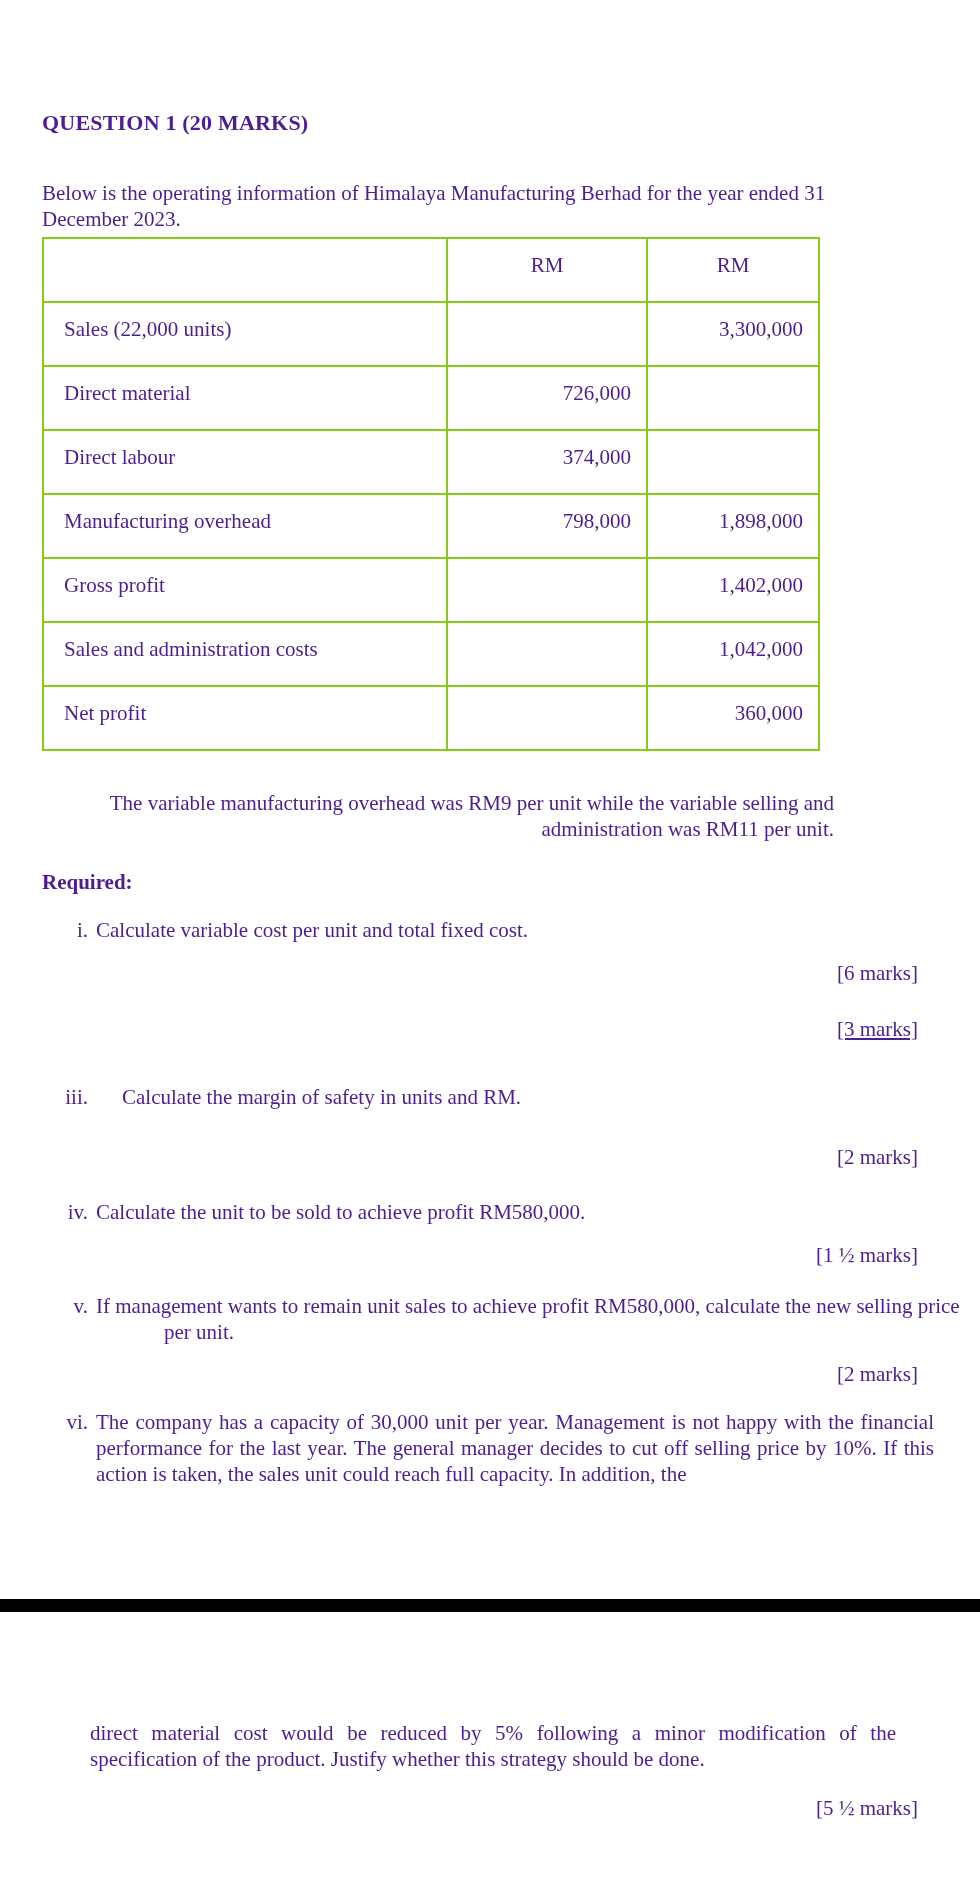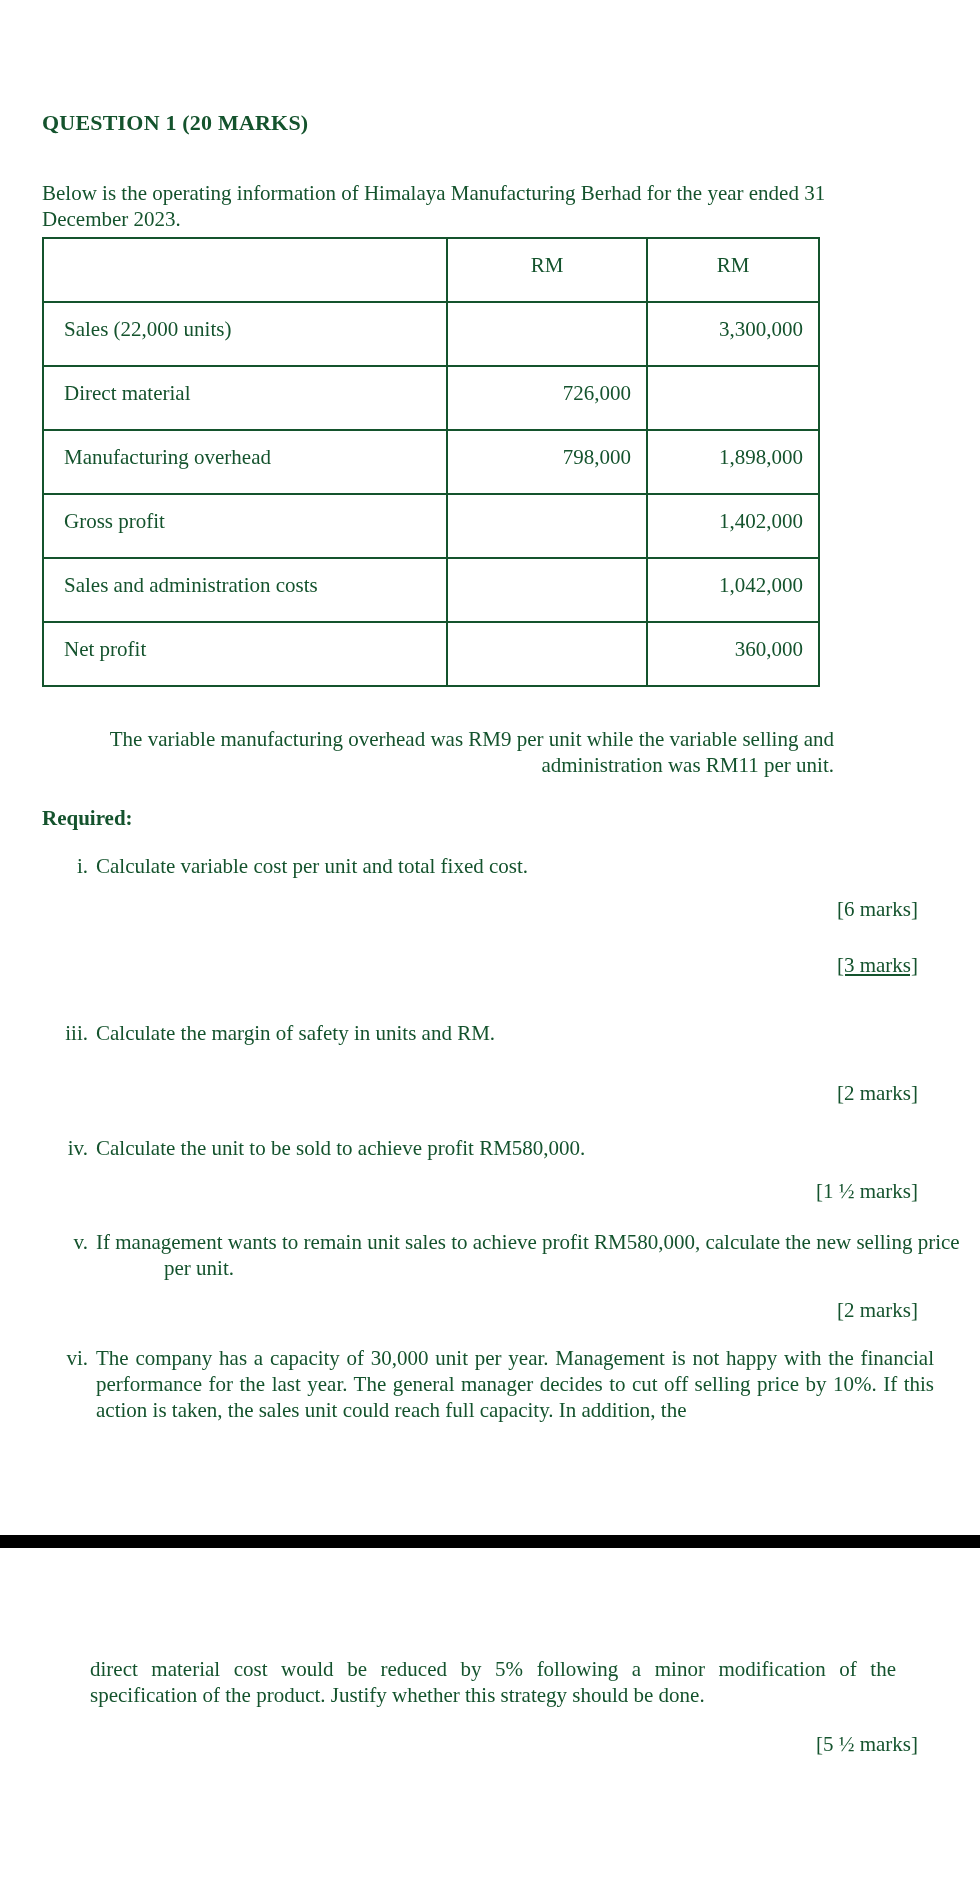--- a/index.html
+++ b/index.html
@@ -1,21 +1,21 @@
 <!DOCTYPE html>
 <html><head>
 <meta charset="utf-8">
 <style>
   html, body { margin: 0; padding: 0; background: #ffffff; }
   .page {
     position: relative;
     width: 980px;
     height: 1883px;
     background: #ffffff;
-    color: #14532d;
+    color: #4c1d95;
     font-family: "Liberation Serif", serif;
     font-size: 21px;
     line-height: 26px;
     overflow: hidden;
     border-radius: 16px;
   }
   .q-title {
     padding-top: 110px;
     margin-left: 42px;
     font-weight: bold;
@@ -26,21 +26,21 @@
     margin: 44px 20px 0 42px;
     max-width: 808px;
   }
   table.op-table {
     margin: 5px 0 0 42px;
     border-collapse: collapse;
     width: 776px;
     table-layout: fixed;
   }
   .op-table th, .op-table td {
-    border: 2px solid #14532d;
+    border: 2px solid #84cc16;
     height: 64px;
     box-sizing: border-box;
     vertical-align: top;
     padding-top: 13px;
     font-weight: normal;
     font-size: 21px;
   }
   .op-table col.c-label { width: 404px; }
   .op-table col.c-rm1  { width: 200px; }
   .op-table col.c-rm2  { width: 172px; }
@@ -57,21 +57,21 @@
     font-weight: bold;
   }
   .item { display: flex; margin-left: 42px; }
   .rnum { flex: none; width: 46px; text-align: right; }
   .itext { margin-left: 8px; }
   .mk { text-align: right; margin-right: 62px; }
   .it1 { margin-top: 22px; }
   .mk1 { margin-top: 17px; }
   .it2 { margin-top: 44px; }
   .mk2 { margin-top: 30px; text-decoration: underline; }
-  .it3 { margin-top: 42px; }
+  .it3 { margin-top: 42px; gap: 26px; }
   .mk3 { margin-top: 34px; }
   .it4 { margin-top: 29px; }
   .mk4 { margin-top: 17px; }
   .it5 { margin-top: 25px; }
   .it5 .itext { width: 838px; padding-left: 68px; text-indent: -68px; }
   .mk5 { margin-top: 16px; }
   .it6 { margin-top: 22px; }
   .it6 .itext { width: 838px; text-align: justify; }
   .page-break-bar {
     margin-top: 112px;
@@ -110,20 +110,25 @@
     </thead>
     <tbody>
       <tr>
         <td class="t-label">Sales (22,000 units)</td>
         <td class="t-num"></td>
         <td class="t-num">3,300,000</td>
       </tr>
       <tr>
         <td class="t-label">Direct material</td>
         <td class="t-num">726,000</td>
+        <td class="t-num"></td>
+      </tr>
+      <tr>
+        <td class="t-label">Direct labour</td>
+        <td class="t-num">374,000</td>
         <td class="t-num"></td>
       </tr>
       <tr>
         <td class="t-label">Manufacturing overhead</td>
         <td class="t-num">798,000</td>
         <td class="t-num">1,898,000</td>
       </tr>
       <tr>
         <td class="t-label">Gross profit</td>
         <td class="t-num"></td>

